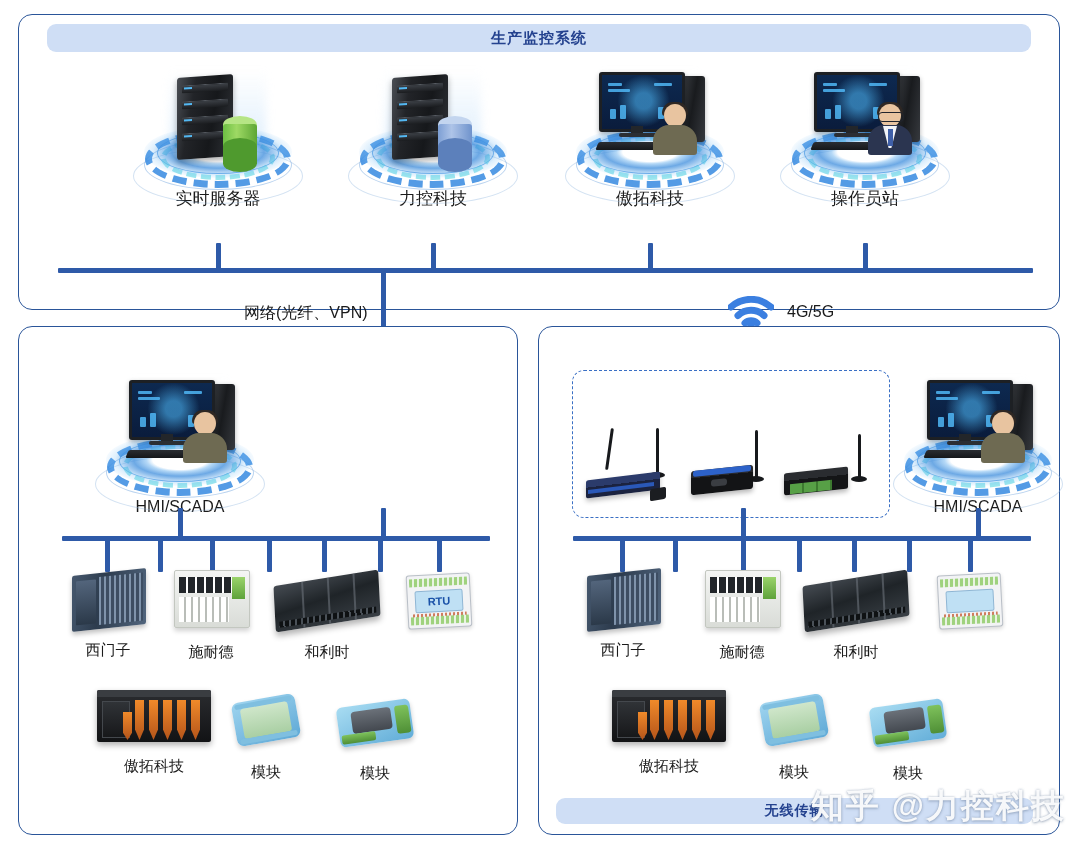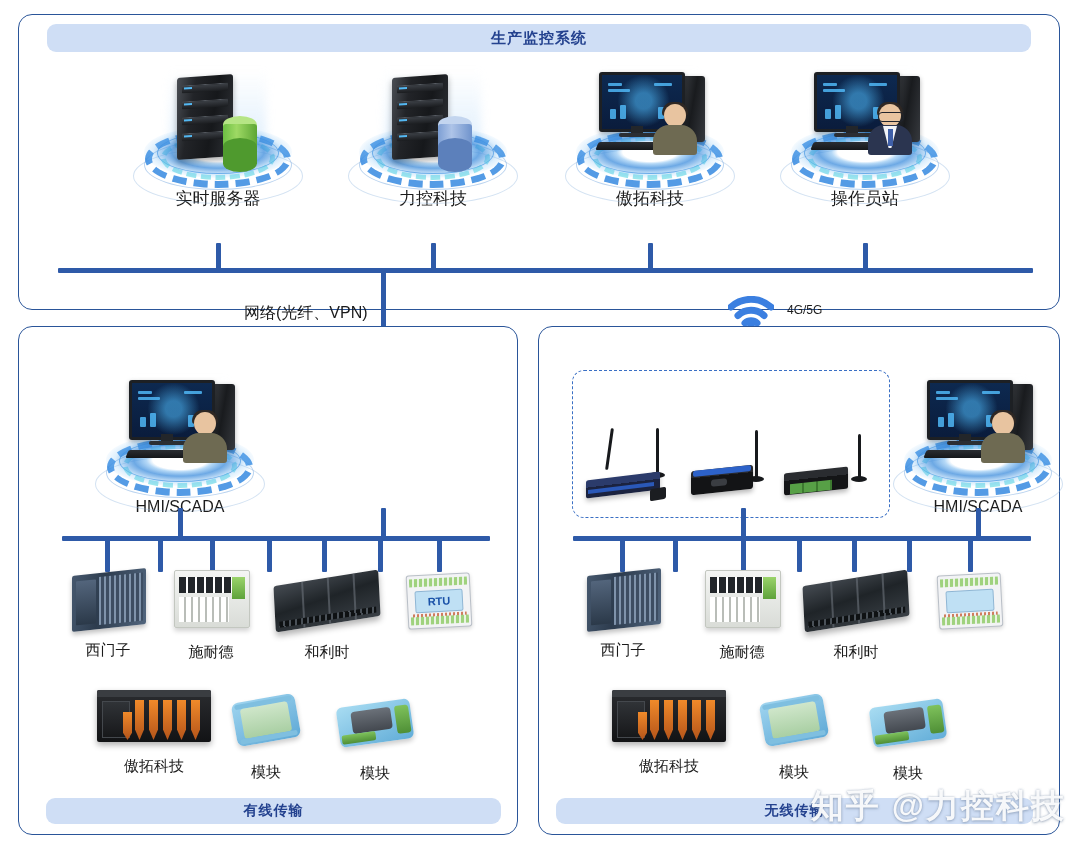--- a/index.html
+++ b/index.html
@@ -356,21 +356,21 @@
   }
 
   .dashbox{
     position:absolute;
     border:1.8px dashed #3a6fc4;border-radius:12px;
   }
 
   
   .wifi{position:absolute;}
   .label-4g{
-    position:absolute;color:#1b1b1b;font-size:12px;white-space:nowrap;
+    position:absolute;color:#1b1b1b;font-size:16px;white-space:nowrap;
   }
   .net-label{
     position:absolute;color:#1b1b1b;font-size:16px;white-space:nowrap;
   }
 
   .watermark{
     position:absolute;right:12px;bottom:20px;
     color:rgba(255,255,255,.92);
     font-size:33px;font-weight:bold;white-space:nowrap;
     text-shadow:0 0 2px rgba(120,140,170,.55), 0 1px 3px rgba(90,110,140,.45);
@@ -643,21 +643,20 @@
   </div>
   <div class="node" style="left:338px;top:703px;width:74px;">
     <div class="dev mod-b">
       <div class="lid"></div>
         <div class="grn"></div>
         <div class="grn2"></div>
     </div>
     <div class="cap" style="margin-top:22px;">模块</div>
   </div>
 
-  <div class="banner" id="banner-wired">有线传输</div>
 
   <div class="panel" id="panel-wireless"></div>
 
   <div class="dashbox" style="left:572px;top:370px;width:316px;height:146px;"></div>
 
   <div style="position:absolute;left:586px;top:400px;width:290px;height:100px;display:flex;align-items:flex-end;justify-content:space-between;">
     <div class="gw gw1">
       <div class="ant" style="left:22px;bottom:30px;height:42px;transform:rotate(8deg);"></div>
       <div class="ant" style="left:70px;bottom:26px;height:46px;"></div>
       <div class="antbase" style="left:63px;bottom:22px;"></div>

